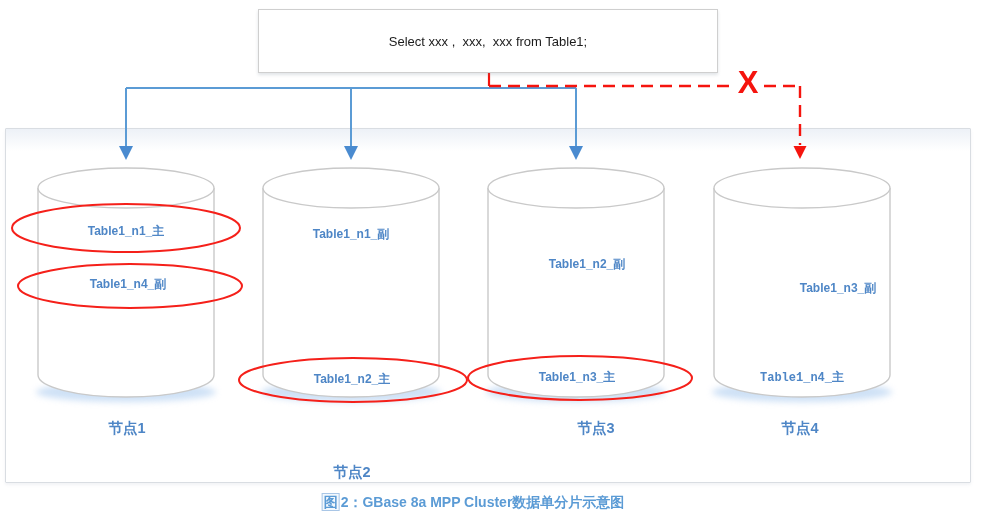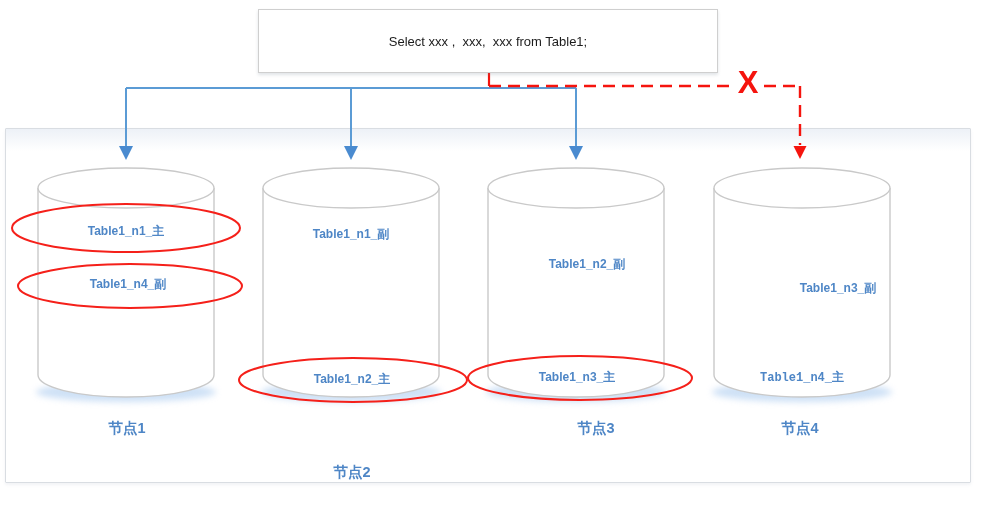--- a/index.html
+++ b/index.html
@@ -111,14 +111,17 @@
   <div class="tlabel" style="left:576px;top:264px;margin-left:11px;">Table1_n2_副</div>
   <div class="tlabel" style="left:577px;top:377px;">Table1_n3_主</div>
   <div class="tlabel" style="left:802px;top:288px;margin-left:36px;">Table1_n3_副</div>
   <div class="tlabel" style="left:802px;top:377px;font-family:Liberation Mono, monospace;">Table1_n4_主</div>
 
   <div class="nlabel" style="left:127px;top:428px;">节点1</div>
   <div class="nlabel" style="left:352px;top:428px;margin-top:44px;">节点2</div>
   <div class="nlabel" style="left:596px;top:428px;text-align:center;">节点3</div>
   <div class="nlabel" style="left:800px;top:428px;">节点4</div>
 
+  <div class="caption">
+    <span class="fig-field">图</span><span>2：GBase 8a MPP Cluster数据单分片示意图</span>
+  </div>
 
 </div>
 
 </body></html>

